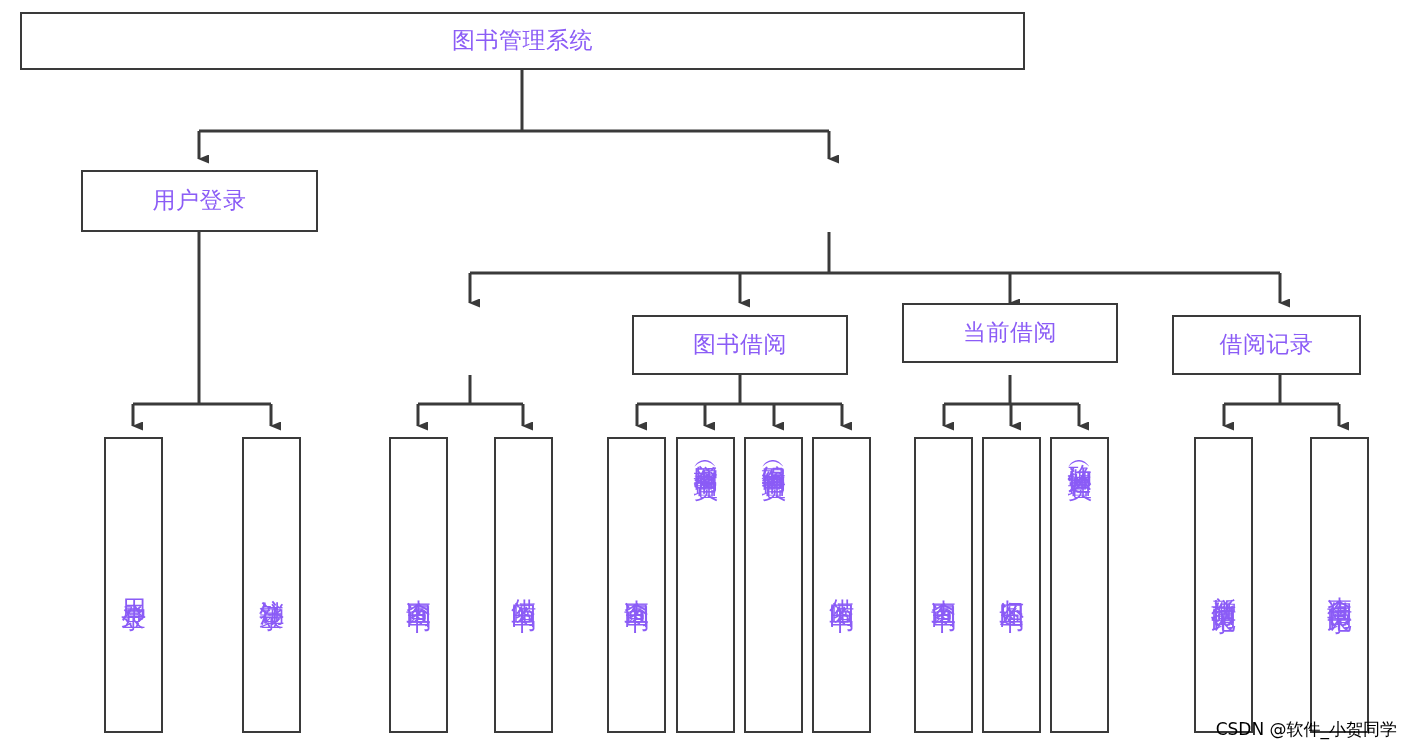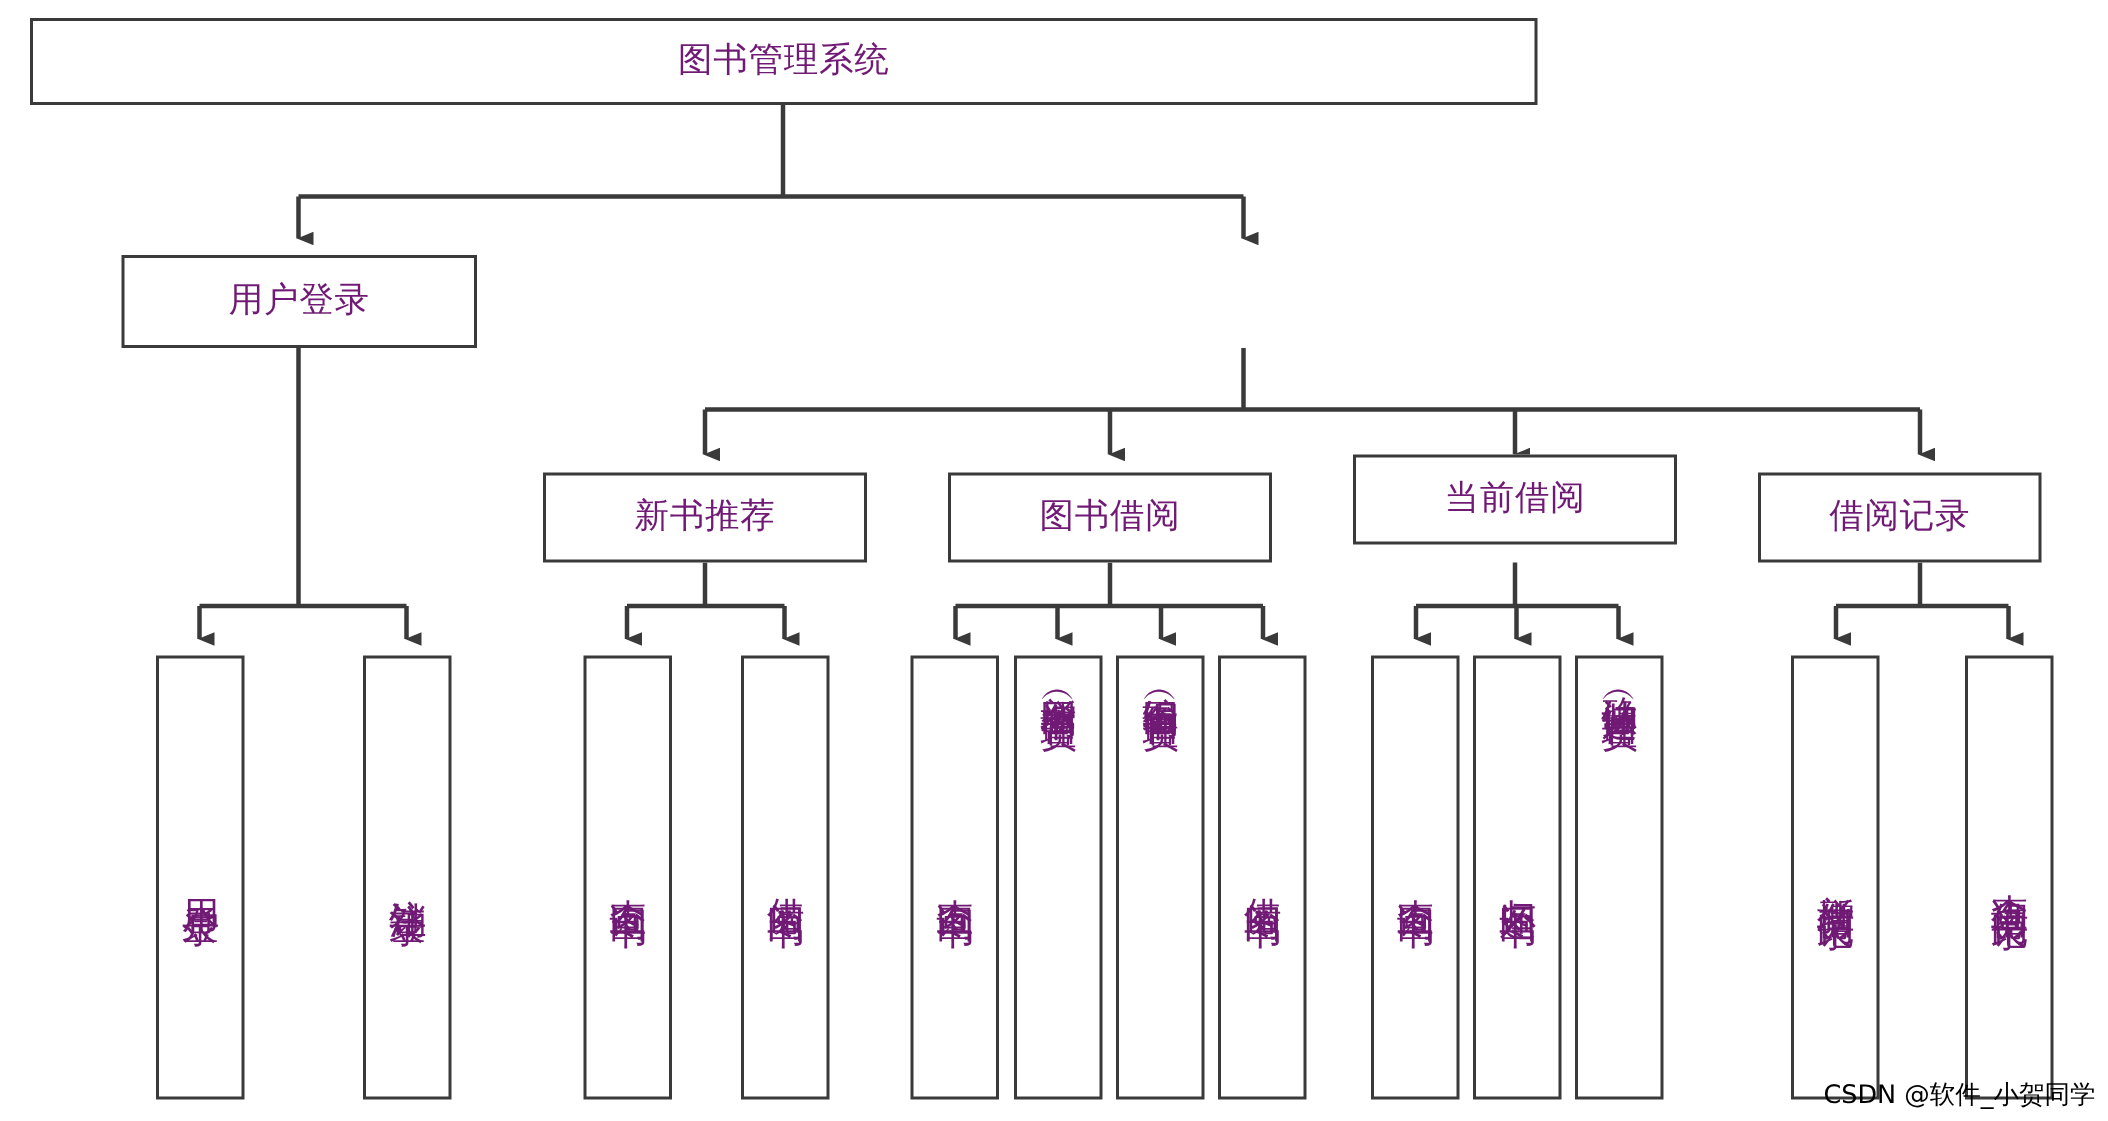--- a/index.html
+++ b/index.html
@@ -26,21 +26,21 @@
     pointer-events: none;
   }
   .node {
     position: absolute;
     box-sizing: border-box;
     border: 2px solid #3a3a3a;
     background: #ffffff;
     display: flex;
     align-items: center;
     justify-content: center;
-    color: #701a75;
+    color: #8b5cf6;
   }
   .node-label {
     display: block;
     text-align: center;
     line-height: 1.18;
     letter-spacing: 0.5px;
   }
   .node.horiz .node-label {
     writing-mode: horizontal-tb;
     font-size: 23px;
@@ -132,23 +132,20 @@
 
   <div class="node horiz" style="left:20px; top:12px; width:1005px; height:58px;">
     <span class="node-label">图书管理系统</span>
   </div>
 
   <div class="node horiz" style="left:81px; top:170px; width:237px; height:62px;">
     <span class="node-label">用户登录</span>
   </div>
 
 
-  <div class="node horiz" style="left:362px; top:315px; width:216px; height:60px;">
-    <span class="node-label">新书推荐</span>
-  </div>
 
   <div class="node horiz" style="left:632px; top:315px; width:216px; height:60px;">
     <span class="node-label">图书借阅</span>
   </div>
 
   <div class="node horiz" style="left:902px; top:303px; width:216px; height:60px;">
     <span class="node-label">当前借阅</span>
   </div>
 
   <div class="node horiz" style="left:1172px; top:315px; width:189px; height:60px;">

